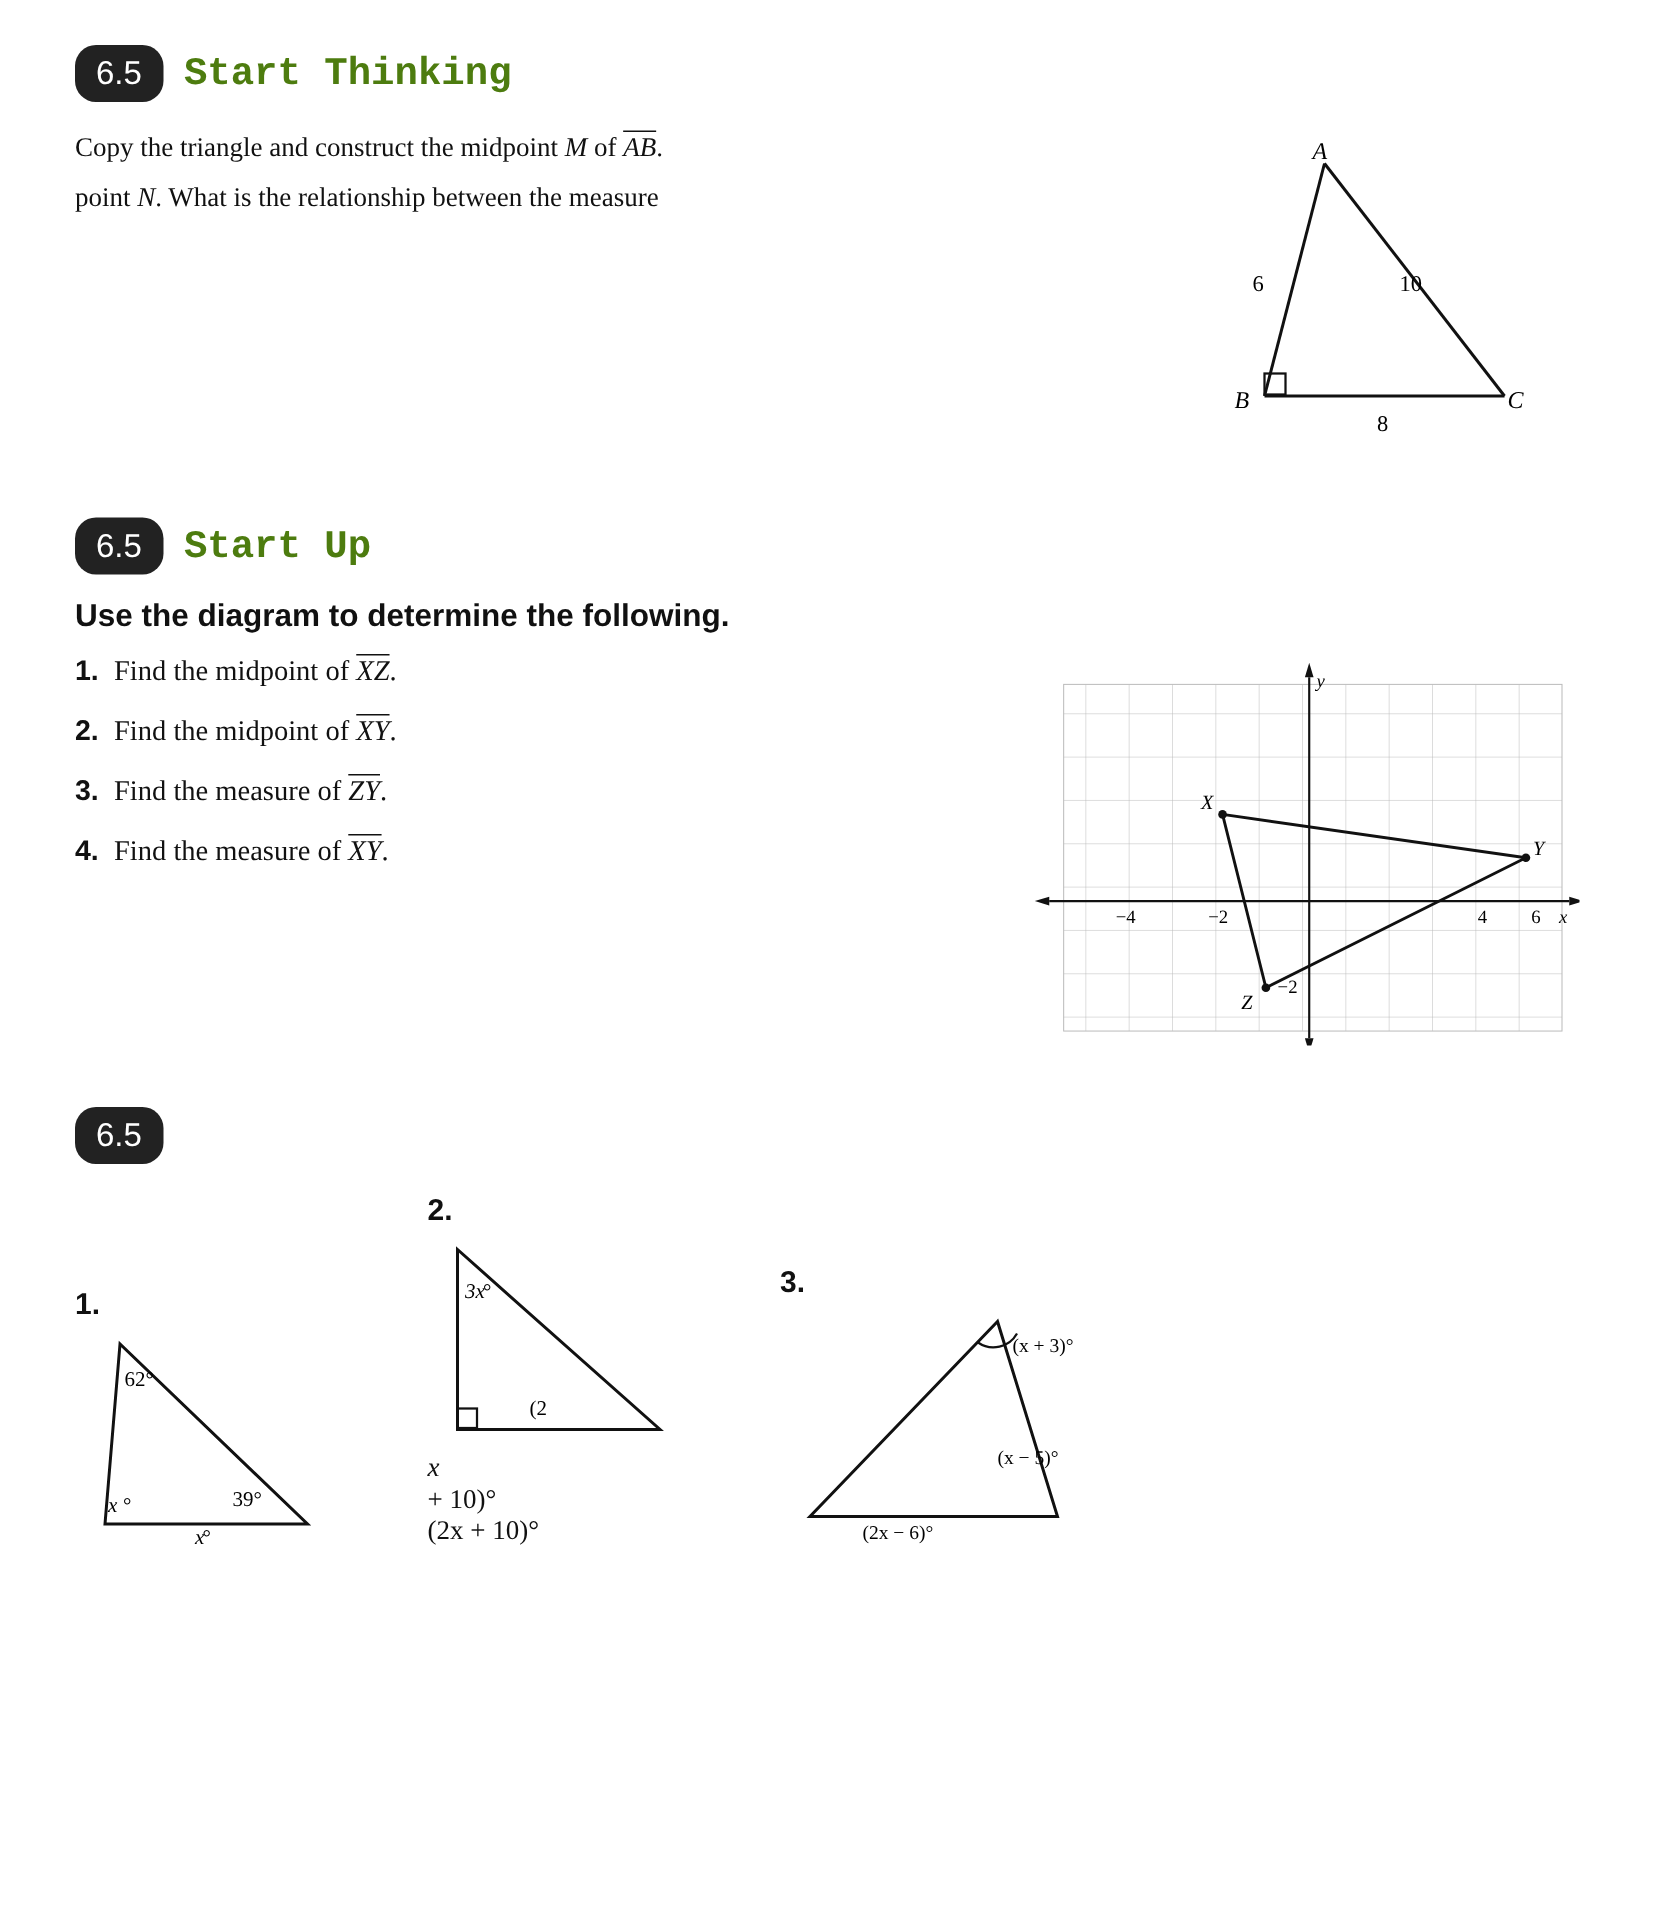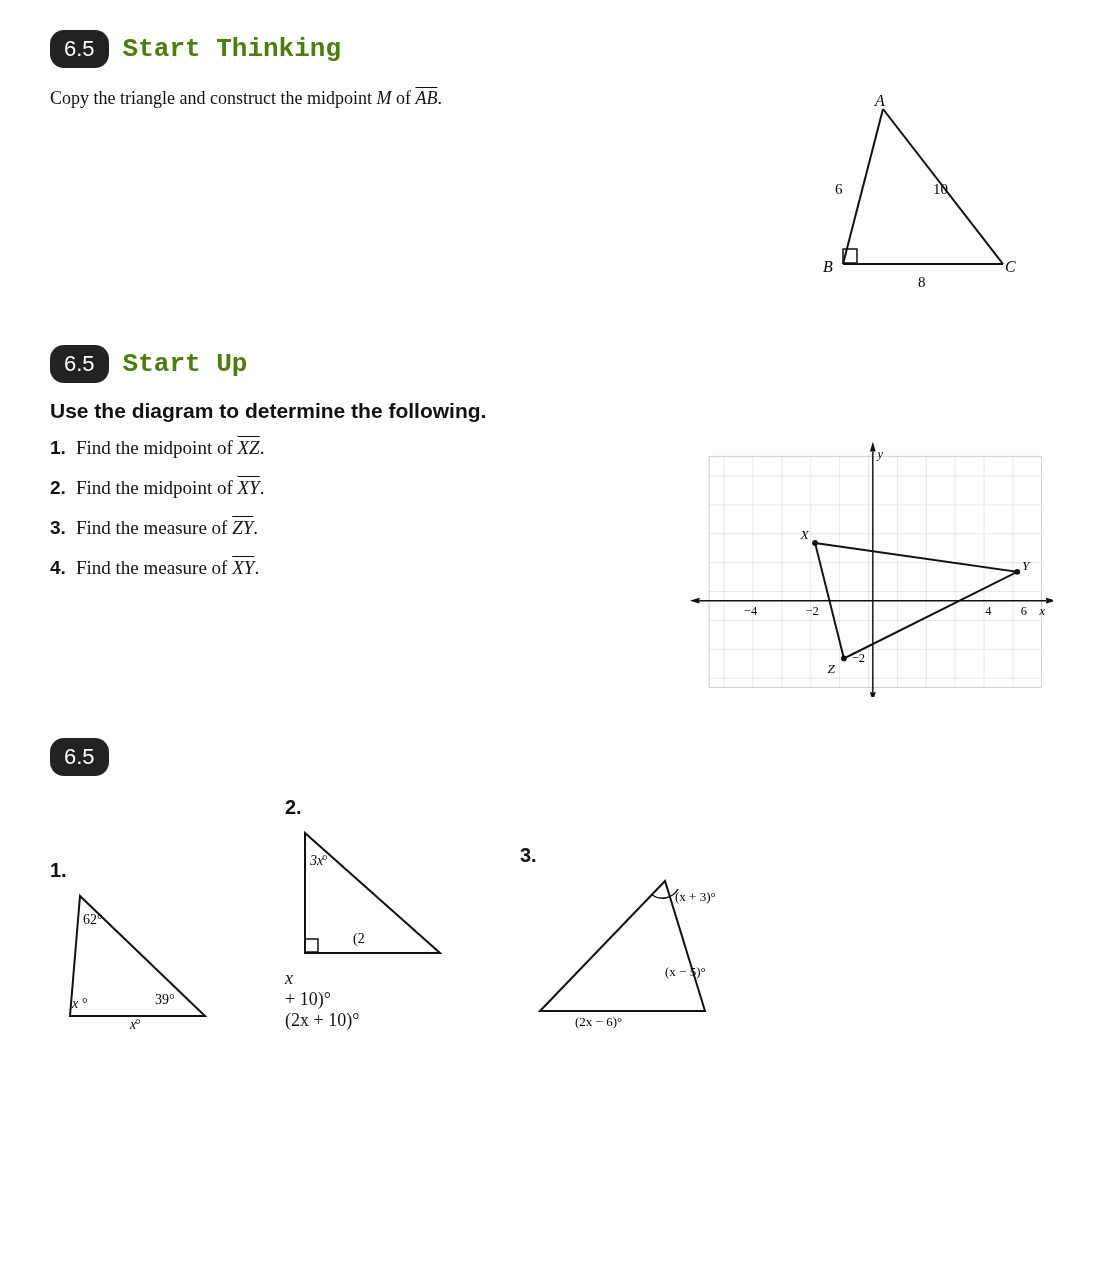--- a/index.html
+++ b/index.html
@@ -108,20 +108,21 @@
 <body>
 
 <div class="section">
   <div class="section-header">
     <div class="section-badge">6.5</div>
     <div class="section-title">Start Thinking</div>
   </div>
   <div class="section-body">
     <div class="text-block">
       <p>Copy the triangle and construct the midpoint <span class="it">M</span> of <span class="ol">AB</span>.</p>
+      <p>point <span class="it">N</span>. What is the relationship between the measure</p>
     </div>
 
     <div class="triangle-diagram">
       <svg width="220" height="210" viewBox="0 0 220 210">
 
         <line x1="70" y1="15" x2="30" y2="170" stroke="#111" stroke-width="2"></line>
         <line x1="30" y1="170" x2="190" y2="170" stroke="#111" stroke-width="2"></line>
         <line x1="70" y1="15" x2="190" y2="170" stroke="#111" stroke-width="2"></line>
 
         <rect x="30" y="155" width="14" height="14" fill="none" stroke="#111" stroke-width="1.5"></rect>

